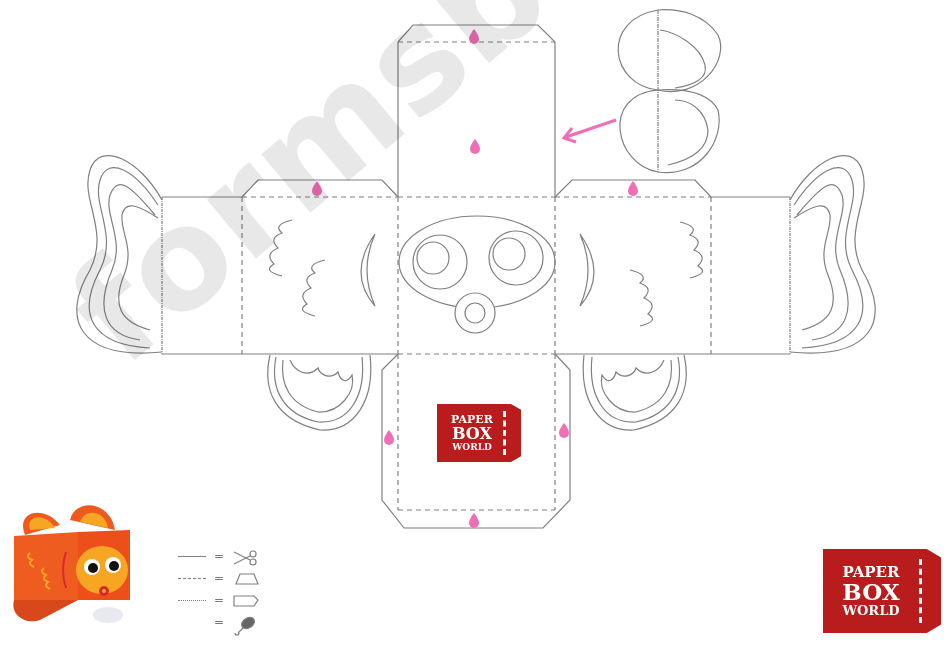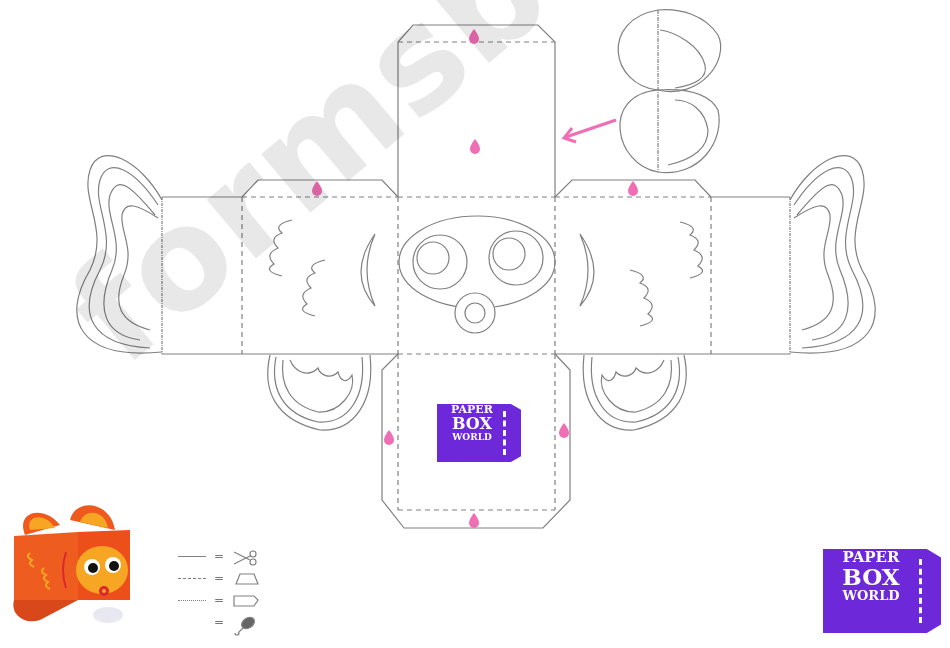--- a/index.html
+++ b/index.html
@@ -8,23 +8,23 @@
     .watermark {
       position: absolute; left: 0; top: 0; width: 950px; height: 648px; pointer-events: none; overflow: hidden;
     }
     .watermark span {
       position: absolute; left: 40px; top: 270px;
       font-family: "DejaVu Sans", sans-serif; font-weight: bold; font-size: 140px;
       color: rgba(0,0,0,0.09); transform: rotate(-40deg); transform-origin: left top;
       white-space: nowrap; letter-spacing: 2px;
     }
     .logo {
-      position: absolute; background: #6d28d9; color: #fff;
+      position: absolute; background: #b91c1c; color: #fff;
       font-family: "DejaVu Serif", serif; font-weight: bold; text-align: center;
-      display: flex; flex-direction: column; 
+      display: flex; flex-direction: column; justify-content: center;
       clip-path: polygon(0 0, 88% 0, 100% 10%, 100% 90%, 88% 100%, 0 100%);
     }
     .logo .ticks { position: absolute; top: 12%; bottom: 12%; border-left: 3px dashed #fff; }
     .logo-main { left: 437px; top: 404px; width: 84px; height: 58px; }
     .logo-main .l1 { font-size: 11px; line-height: 12px; margin-left: -14px; }
     .logo-main .l2 { font-size: 16px; line-height: 16px; margin-left: -14px; }
     .logo-main .l3 { font-size: 9px; line-height: 11px; margin-left: -14px; }
     .logo-main .ticks { left: 66px; }
     .logo-corner { left: 823px; top: 549px; width: 118px; height: 84px; }
     .logo-corner .l1 { font-size: 15px; line-height: 17px; margin-left: -22px; }

